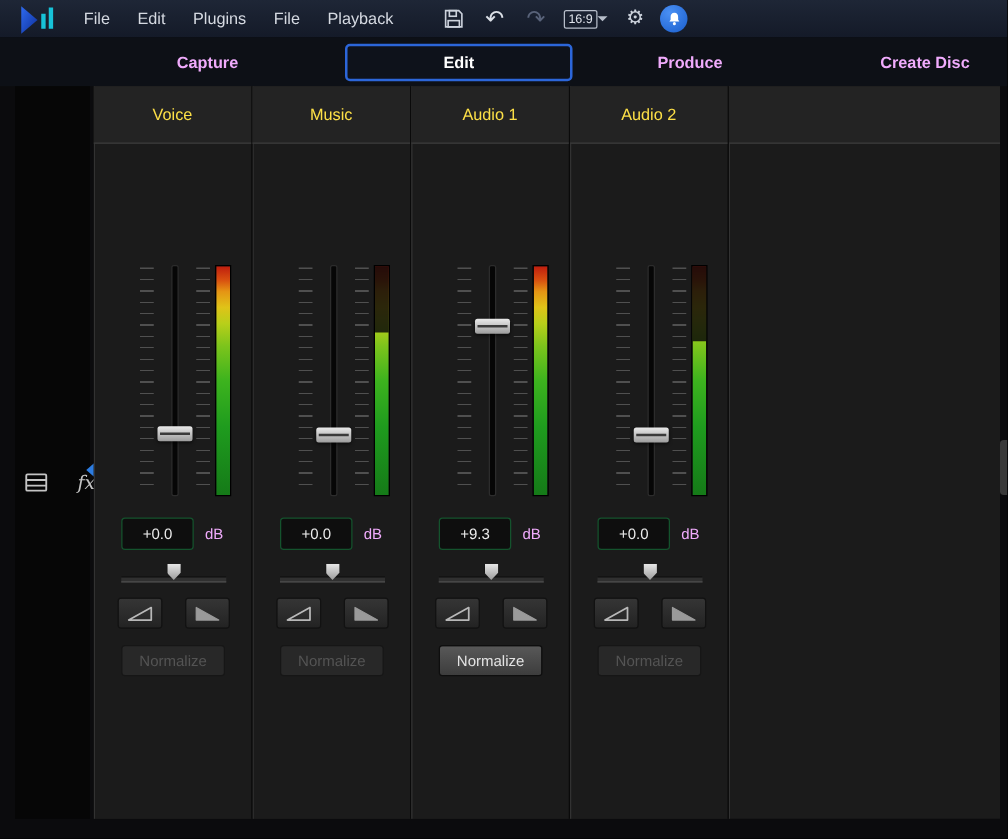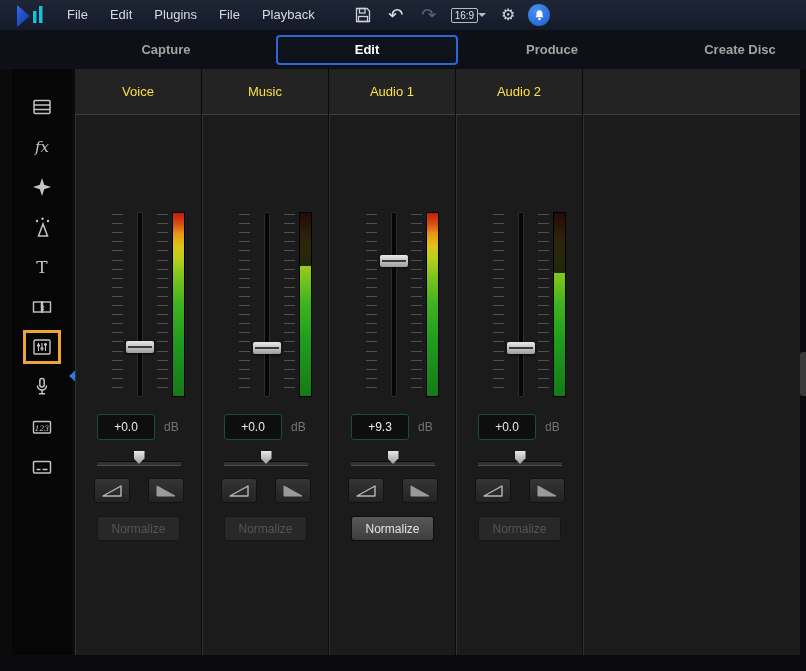--- a/index.html
+++ b/index.html
@@ -29,38 +29,38 @@
   .bell-circle {
     width:22px; height:22px; border-radius:50%;
     background:radial-gradient(circle at 35% 28%, #4a90f4, #1a5ecd);
     display:flex; align-items:center; justify-content:center;
   }
 
   
   .tabbar { position:absolute; top:30px; left:0; right:0; height:39px; background:#0d1016; }
   .tab {
     position:absolute; top:0; height:51px; line-height:39px; text-align:center;
-    color:#a3a3a3; font-size:13px; font-weight:700; cursor:default;
+    color:#f0abfc; font-size:13px; font-weight:700; cursor:default;
   }
   .tab-capture   { left:106px; width:120px; }
   .tab-edit      { left:276px; width:178px; }
   .tab-produce   { left:492px; width:120px; }
   .tab-createdisc{ left:680px; width:120px; }
   .tab.active {
     top:5px; height:26px; line-height:26px;
     border:2px solid #2c66d9; border-radius:4px; color:#ffffff;
     background:rgba(18,24,38,0.35);
   }
 
   
   .sidebar {
     position:absolute; left:12px; top:69px; width:60px; height:586px;
     background:#060606; box-sizing:border-box;
-    display:flex; flex-direction:column; align-items:center;
-    padding-top:21px; gap:6px;
+    display:flex; flex-direction:row; align-items:center;
+    padding-top:47px; gap:6px;
   }
   .side-item {
     width:34px; height:34px; flex:0 0 34px; box-sizing:border-box;
     display:flex; align-items:center; justify-content:center; color:#c4c4c4;
     cursor:pointer;
   }
   .side-item.active { border:3px solid #eea437; width:38px; }
   .room-arrow {
     position:absolute; left:69px; top:369px; width:0; height:0;
     border-top:7px solid transparent; border-bottom:7px solid transparent;
@@ -114,21 +114,21 @@
       #b8cf1a 75%, #dfc318 82%, #e59414 89%, #d84f10 94%, #bf1d0e 100%);
   }
   .meter-dim { position:absolute; left:0; right:0; top:0; background:rgba(8,8,8,0.84); }
 
   .gain-row { display:flex; align-items:center; margin:17px 0 0 22px; height:26px; }
   .gain-box {
     width:56px; height:24px; line-height:24px; text-align:center;
     background:#0e0e0e; border:1px solid #14532d; border-radius:3px;
     color:#ececec; font-size:12px; cursor:text;
   }
-  .db-label { margin-left:9px; color:#737373; font-size:12px; }
+  .db-label { margin-left:9px; color:#f0abfc; font-size:12px; }
 
   .pan { position:relative; margin:10px 0 0 22px; width:84px; height:18px; cursor:pointer; }
   .pan-track {
     position:absolute; left:0; right:0; top:11px; height:3px;
     background:#303030; border-top:1px solid #0c0c0c; border-bottom:1px solid #4d4d4d;
   }
   .pan-handle {
     position:absolute; top:1px; width:11px; height:13px;
     background:linear-gradient(#e8e8e8,#9c9c9c);
     clip-path:polygon(0 0,100% 0,100% 55%,50% 100%,0 55%);

